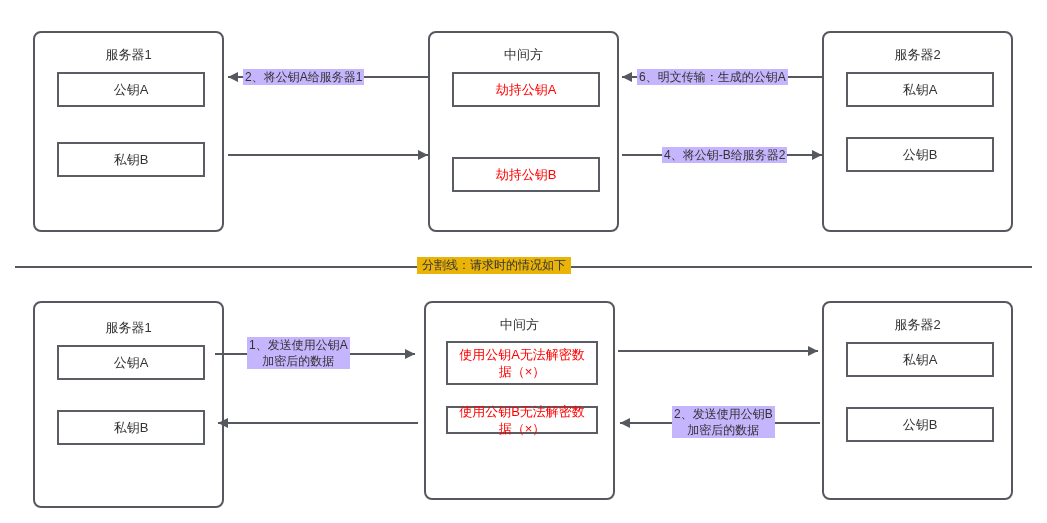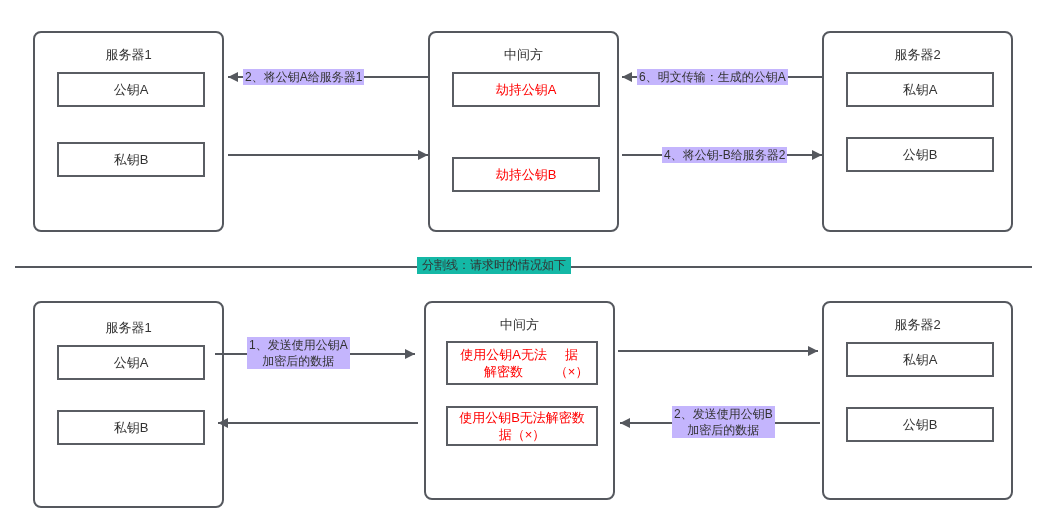--- a/index.html
+++ b/index.html
@@ -80,21 +80,21 @@
   }
   .divider-line {
     position: absolute;
     height: 2px;
     background: #55585e;
   }
   .divider-label {
     position: absolute;
     font-size: 12px;
     color: #333333;
-    background: #14b8a6;
+    background: #eab308;
     padding: 0 5px;
     white-space: nowrap;
   }
 </style>
 </head>
 <body>
 
 <div id="canvas">
 
   <div class="server-box" style="left:33px; top:31px; width:191px; height:201px;">
@@ -134,25 +134,25 @@
   <div class="divider-label" style="left:417px; top:257px;">分割线：请求时的情况如下</div>
 
   <div class="server-box" style="left:33px; top:301px; width:191px; height:207px;">
     <div class="box-title" style="top:17px;">服务器1</div>
     <div class="key-box" style="left:22px; top:42px; width:148px; height:35px;">公钥A</div>
     <div class="key-box" style="left:22px; top:107px; width:148px; height:35px;">私钥B</div>
   </div>
 
   <div class="server-box" style="left:424px; top:301px; width:191px; height:199px;">
     <div class="box-title" style="top:14px;">中间方</div>
-    <div class="key-box red two-line" style="left:20px; top:38px; width:152px; height:44px; flex-direction:row;">
+    <div class="key-box red two-line" style="left:20px; top:38px; width:152px; height:44px; flex-direction:column;">
       <span>使用公钥A无法解密数</span>
       <span>据（×）</span>
     </div>
-    <div class="key-box red two-line" style="left:20px; top:103px; width:152px; height:40px; flex-direction:column;">
+    <div class="key-box red two-line" style="left:20px; top:103px; width:152px; height:28px; flex-direction:column;">
       <span>使用公钥B无法解密数</span>
       <span>据（×）</span>
     </div>
   </div>
 
   <div class="server-box" style="left:822px; top:301px; width:191px; height:199px;">
     <div class="box-title" style="top:14px;">服务器2</div>
     <div class="key-box" style="left:22px; top:39px; width:148px; height:35px;">私钥A</div>
     <div class="key-box" style="left:22px; top:104px; width:148px; height:35px;">公钥B</div>
   </div>

